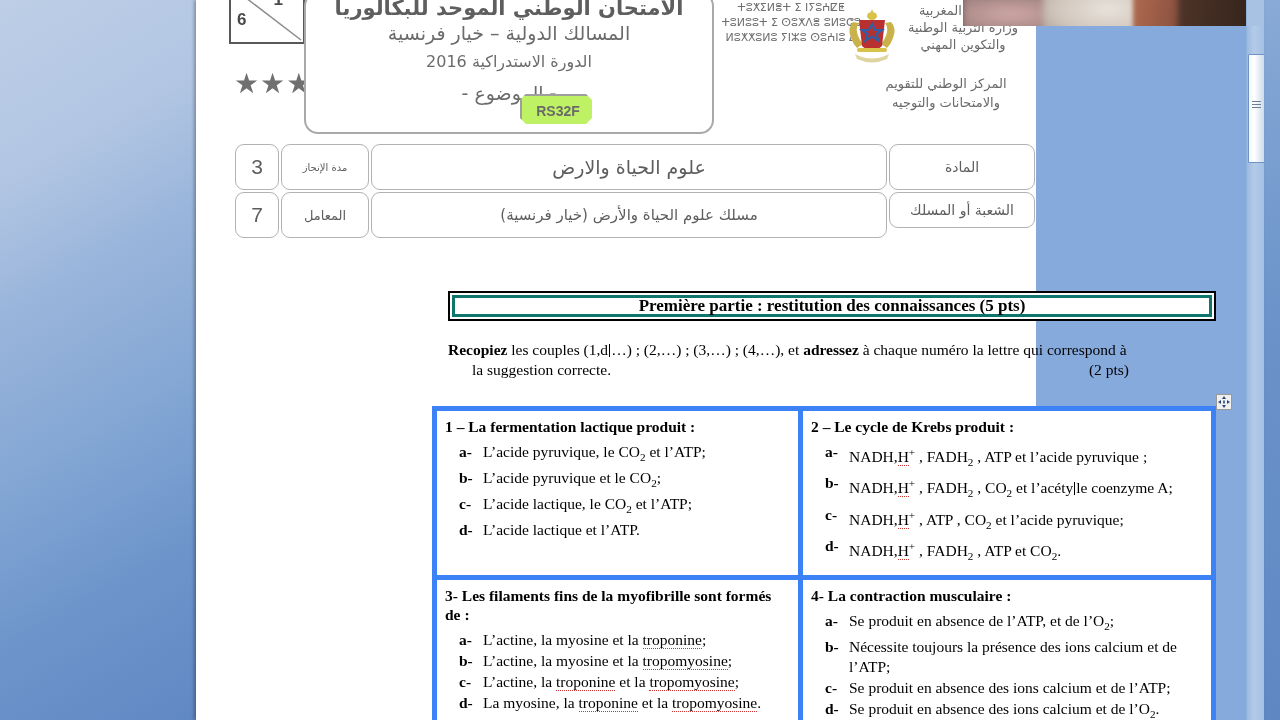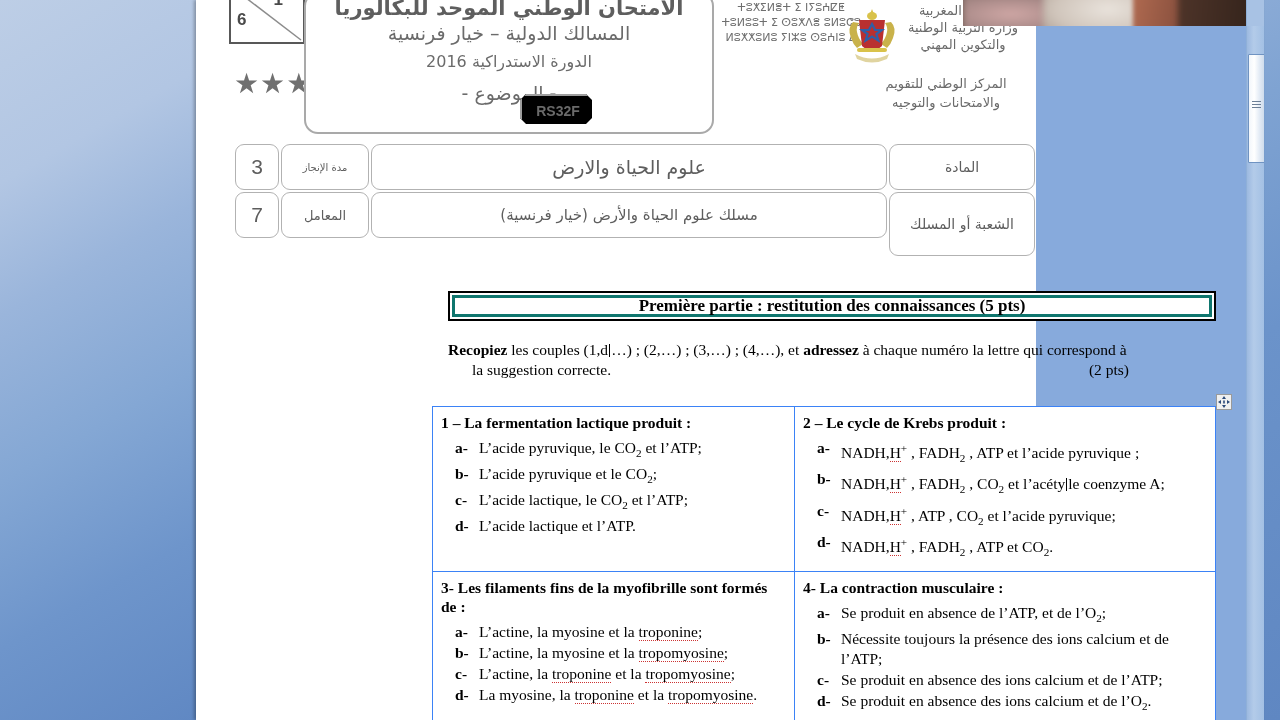--- a/index.html
+++ b/index.html
@@ -108,21 +108,21 @@
   #title-sub2{
     position:absolute;right:14px;top:58px;width:378px;
     text-align:center;font-size:16px;color:#6b6b6b;
   }
   #title-sub3{
     position:absolute;right:14px;top:88px;width:378px;
     text-align:center;font-size:19px;color:#6b6b6b;
   }
   #rs-badge{
     position:absolute;left:214px;top:100px;width:72px;height:30px;
-    border:2px solid #9e9e9e;background:#000000;
+    border:2px solid #9e9e9e;background:#bef264;
     font-family:"Liberation Sans",sans-serif;font-weight:bold;font-size:14px;
     color:#6a6a6a;text-align:center;line-height:30px;
     clip-path:polygon(0 6px,6px 0,66px 0,72px 6px,72px 24px,66px 30px,6px 30px,0 24px);
   }
   
   #tifinagh{
     position:absolute;left:525px;top:0px;width:140px;
     text-align:center;color:#6f6f6f;font-size:11px;line-height:15px;
     font-family:"DejaVu Sans",sans-serif;
   }
@@ -178,21 +178,21 @@
   #move-handle{
     position:absolute;left:1020px;top:394px;width:14px;height:14px;
     border:1px solid #9a9a9a;background:#f0f0f0;
   }
   
   #qtable{
     position:absolute;left:236px;top:406px;width:784px;
     border-collapse:collapse;
   }
   #qtable td{
-    border:1px solid #3b82f6;vertical-align:top;padding:6px 8px 8px 8px;
+    border:5px solid #3b82f6;vertical-align:top;padding:6px 8px 8px 8px;
     background:#fff;
   }
   .qtitle{font-size:15.5px;font-weight:bold;margin-bottom:6px;line-height:19px;}
   .opts{list-style:none;margin:0;padding:0;font-size:15.5px;line-height:20px;}
   .opts li{display:flex;margin-bottom:1px;}
   .opts .lab{font-weight:bold;width:24px;flex:none;padding-left:14px;}
   .opts .txt{flex:1;}
   .sq{border-bottom:1px dotted #c33;}
   sub{font-size:.72em;}
   sup{font-size:.72em;}
@@ -273,21 +273,21 @@
 
       <div class="cellr" style="left:0;top:48px;width:44px;height:46px;">
         <div class="cell-txt" style="font-size:21px;font-family:'Liberation Sans',sans-serif;">7</div>
       </div>
       <div class="cellr" style="left:46px;top:48px;width:88px;height:46px;">
         <div class="cell-txt ar" style="font-size:13px;">المعامل</div>
       </div>
       <div class="cellr" style="left:136px;top:48px;width:516px;height:46px;text-align:right;">
         <div class="cell-txt ar" style="font-size:15px;">مسلك علوم الحياة والأرض (خيار فرنسية)</div>
       </div>
-      <div class="cellr" style="left:654px;top:48px;width:146px;height:64px;">
+      <div class="cellr" style="left:654px;top:48px;width:146px;height:36px;">
         <div class="cell-txt ar" style="font-size:14px;">الشعبة أو المسلك</div>
       </div>
     </div>
 
 
     <div id="part-banner">
       <div class="inner">Première partie : restitution des connaissances (5 pts)</div>
     </div>
 
     <div id="instr">

